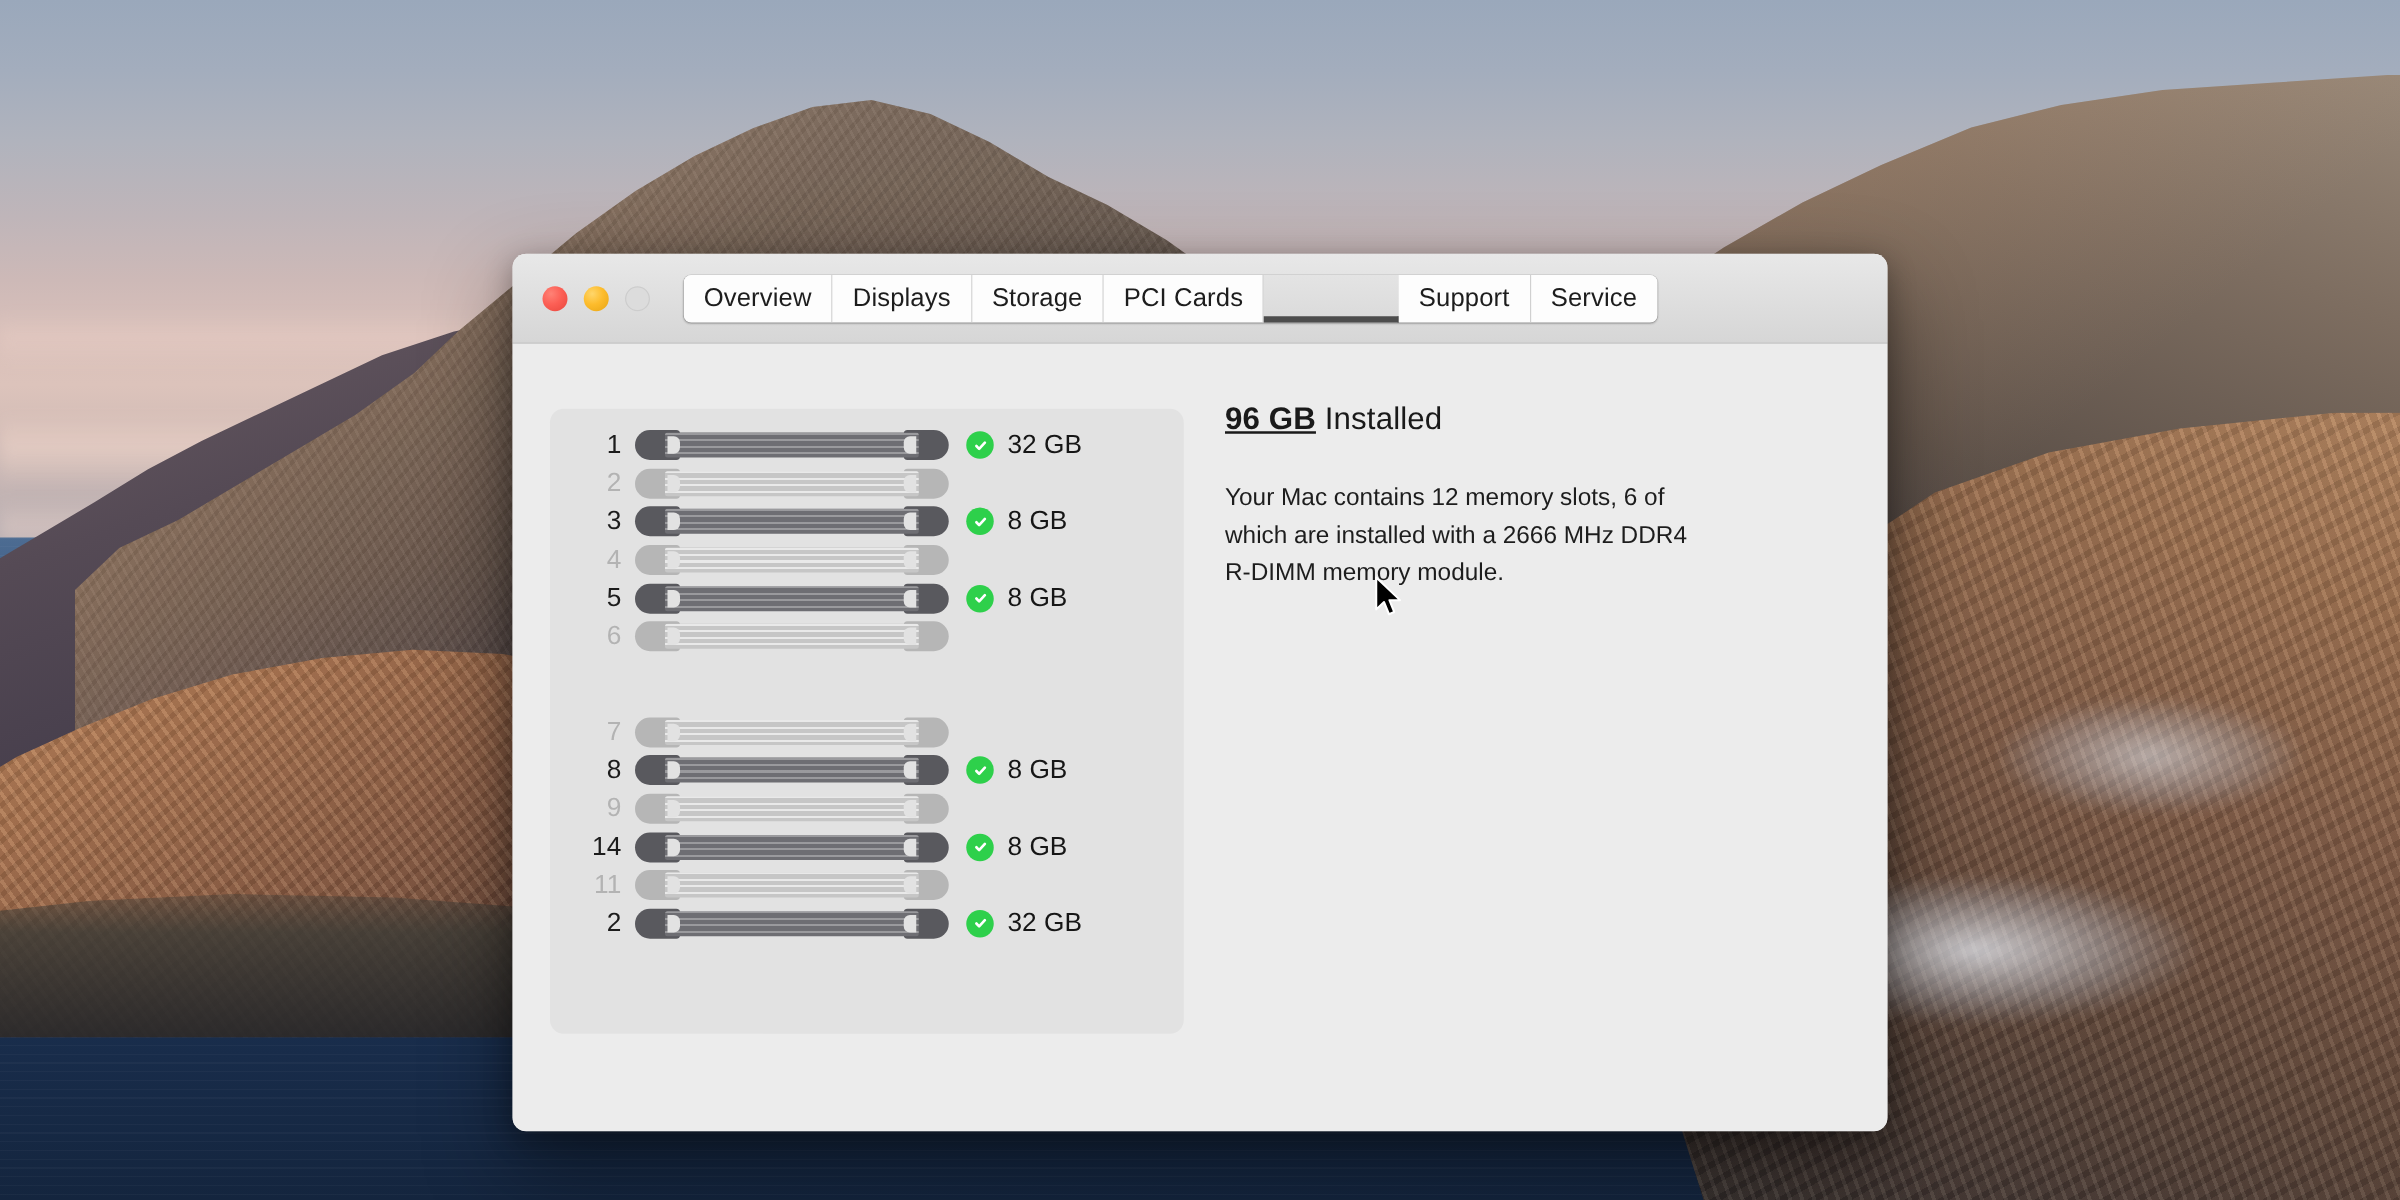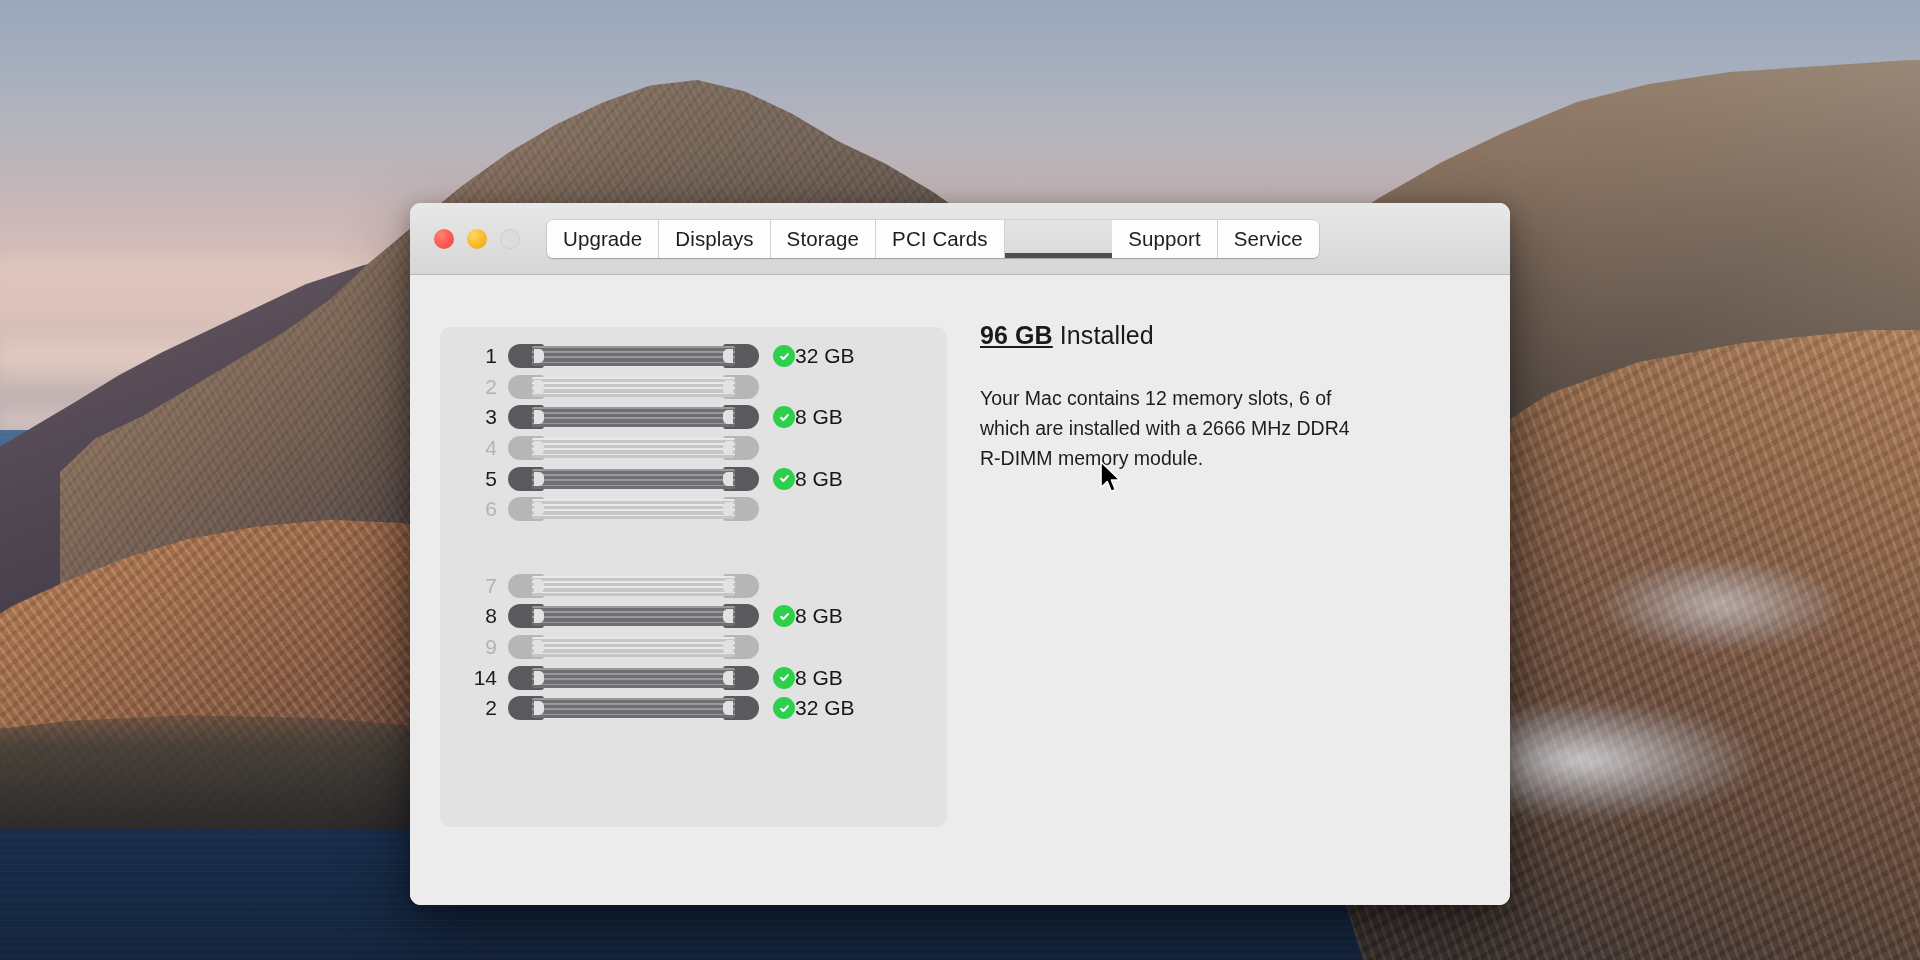--- a/index.html
+++ b/index.html
@@ -254,21 +254,21 @@
   }
 
   .slot-status { display:flex; align-items:center; margin-left:14px; }
   .check {
     width:22px; height:22px; border-radius:50%;
     background:#2ed04b;
     display:flex; align-items:center; justify-content:center;
     flex:0 0 22px;
   }
   .check svg { display:block; }
-  .slot-size { font-size:21px; color:#161616; white-space:nowrap; }
+  .slot-size { font-size:21px; color:#161616; margin-left:11px; white-space:nowrap; }
 
   
   .info { position:relative; flex:1; padding:46px 0 0 33px; }
   .installed { font-size:25px; color:#1a1a1a; letter-spacing:.1px; }
   .installed .amt { font-weight:bold;text-decoration:underline; }
   .desc {
     margin-top:33px; width:388px;
     font-size:19.5px; line-height:30px; color:#1d1d1d;
   }
   .upgrade-link {
@@ -313,21 +313,21 @@
 
 <div id="window">
 
   <div class="titlebar">
     <div class="traffic">
       <div class="tl red"></div>
       <div class="tl yellow"></div>
       <div class="tl grey"></div>
     </div>
     <div class="tabs" id="tab-group">
-        <div class="tab">Upgrade</div>
+        <div class="tab">Overview</div>
         <div class="tab">Displays</div>
         <div class="tab">Storage</div>
         <div class="tab">PCI Cards</div>
         <div class="tab active">Memory</div>
         <div class="tab">Support</div>
         <div class="tab">Service</div>
       </div>
   </div>
 
   <div class="content">
@@ -483,20 +483,32 @@
             </div>
             <div class="slot-status">
               <span class="check">
                 <svg width="13" height="13" viewBox="0 0 13 13">
                   <path d="M3.1 6.8 L5.3 9.1 L9.9 4.1" stroke="#ffffff" stroke-width="2.1" fill="none" stroke-linecap="round" stroke-linejoin="round"></path>
                 </svg>
               </span>
               <span class="slot-size">8 GB</span>
             </div>
           </div>
+          <div class="slot-row empty">
+            <div class="slot-num">11</div>
+            <div class="dimm">
+              <div class="cap l"></div>
+              <div class="cap r"></div>
+              <div class="bar"></div>
+              <div class="bar-lines"></div>
+              <div class="notch l"></div>
+              <div class="notch r"></div>
+            </div>
+            <div class="slot-status"></div>
+          </div>
           <div class="slot-row">
             <div class="slot-num">2</div>
             <div class="dimm">
               <div class="cap l"></div>
               <div class="cap r"></div>
               <div class="bar"></div>
               <div class="bar-lines"></div>
               <div class="notch l"></div>
               <div class="notch r"></div>
             </div>

